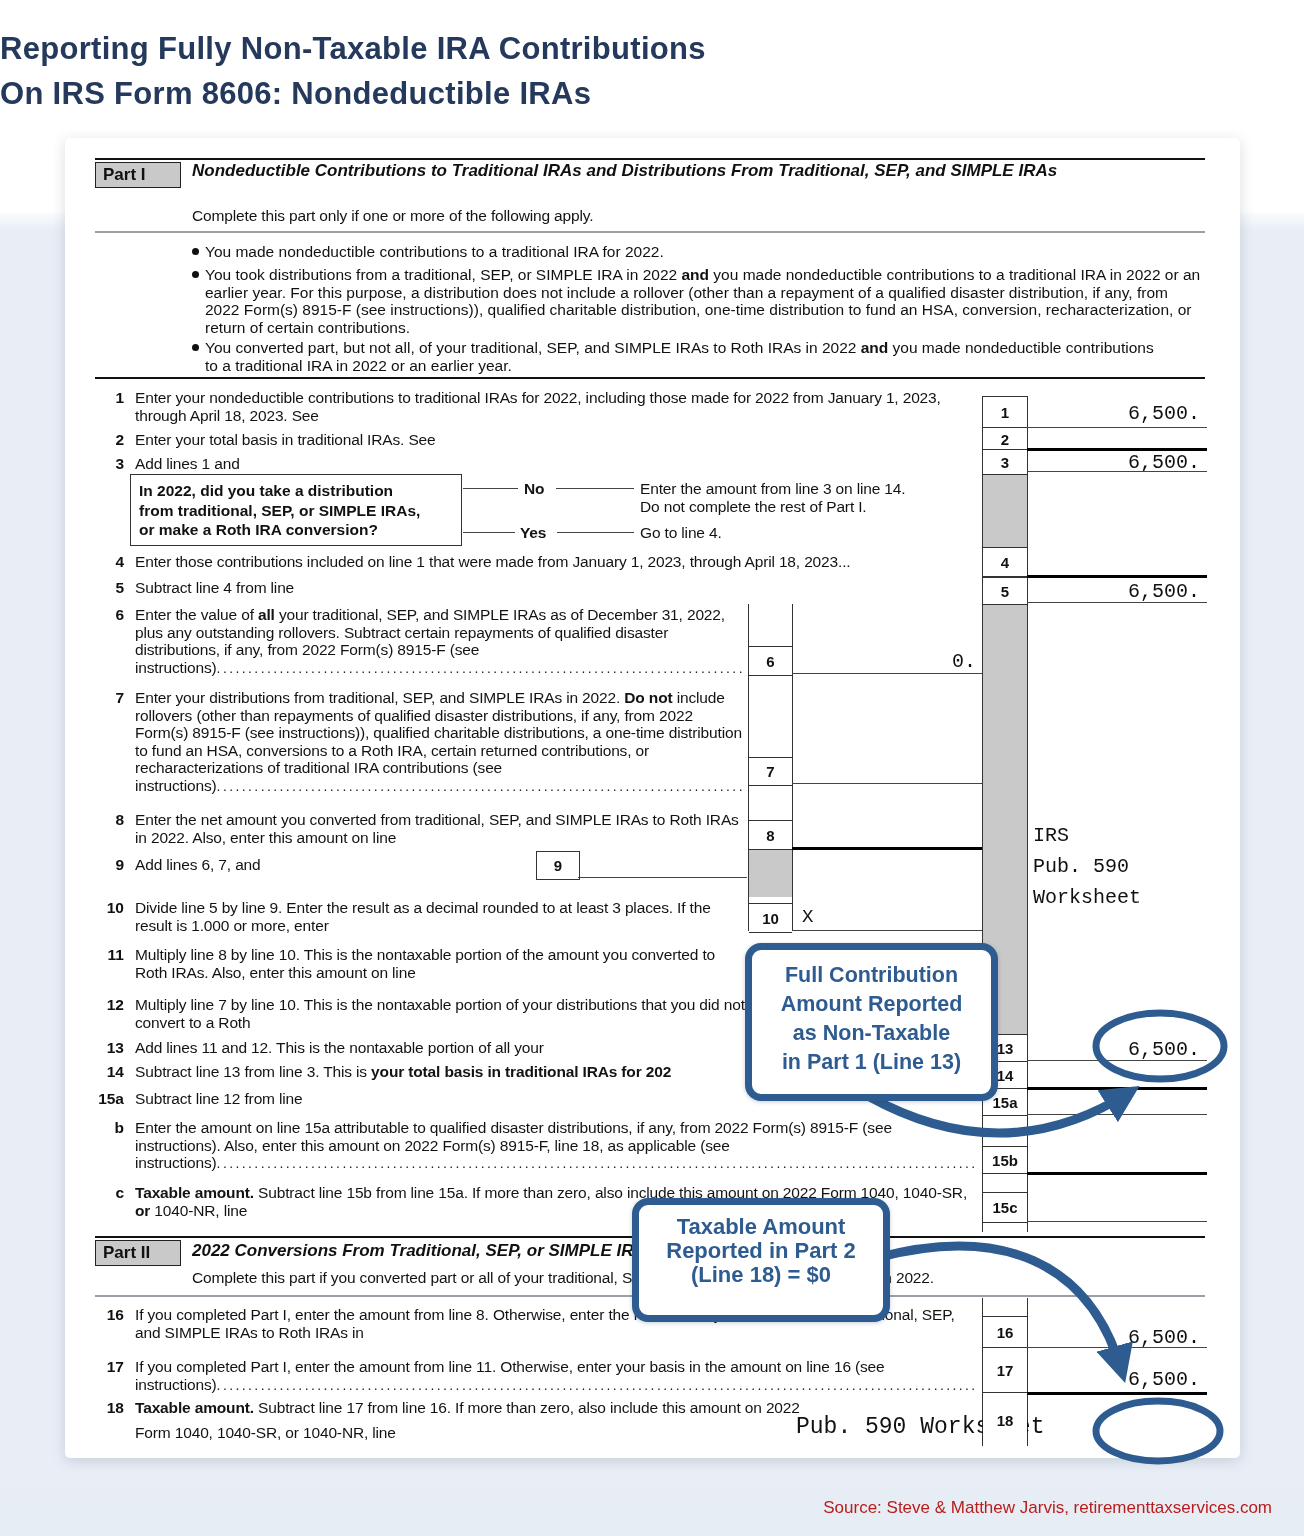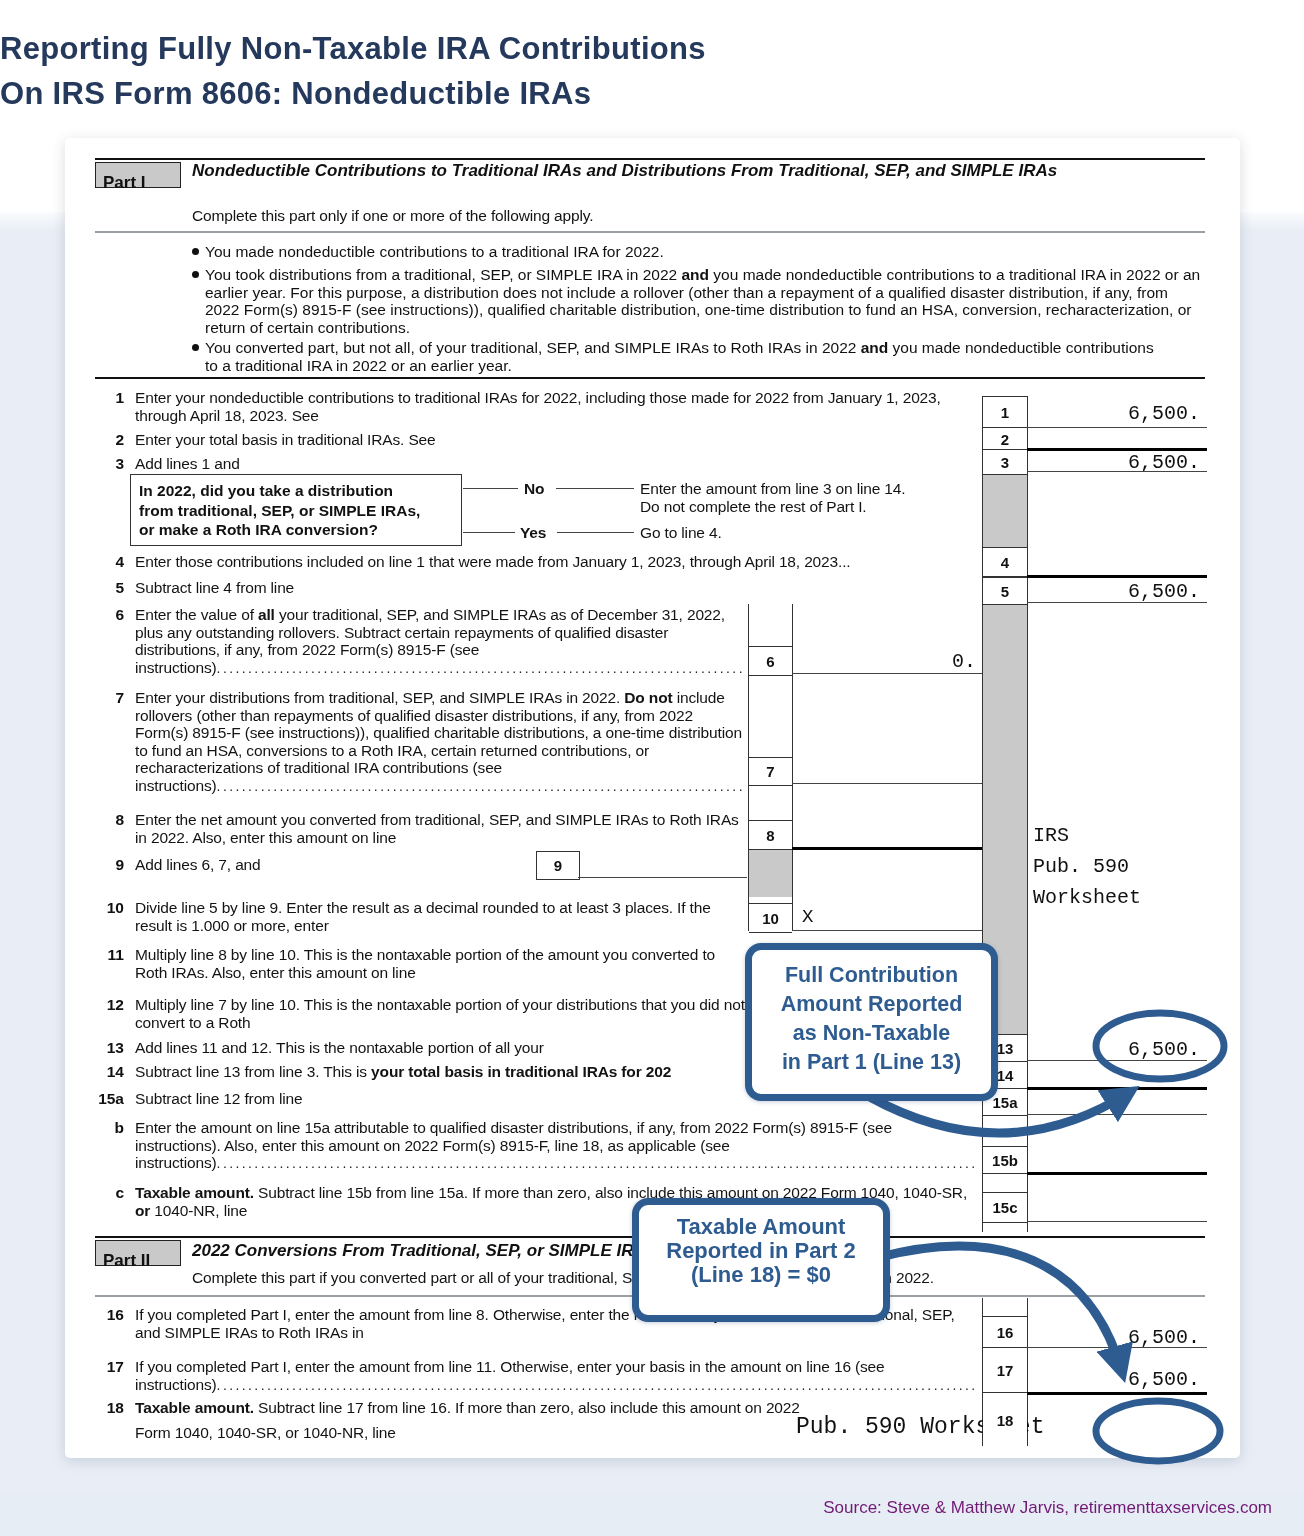--- a/index.html
+++ b/index.html
@@ -25,33 +25,33 @@
         display:flex;align-items:center;justify-content:center;font-weight:bold;font-size:15px;}
   .grayband{background:#c9c9c9;}
   .vline{width:1.4px;background:#333;}
   .hline{height:1.4px;background:#444;}
   .hbold{height:2.6px;background:#000;}
   .mono{font-family:"Liberation Mono","DejaVu Sans Mono",monospace;}
   .val{font-size:20px;text-align:right;letter-spacing:0px;color:#111;}
   .rule-black{height:2.2px;background:#111;}
   .rule-gray{height:1.6px;background:#9aa0a6;}
   .partlabel{background:#c9c9c9;border:1.6px solid #222;font-weight:bold;font-size:17px;
-             padding:10px 0 0 7px;box-sizing:border-box;}
+             padding:2px 0 0 7px;box-sizing:border-box;}
   .phead{font-weight:bold;font-size:17px;line-height:20px;font-style:italic;}
   .bullet{font-size:15.5px;line-height:17.5px;}
   .dot{width:7px;height:7px;border-radius:50%;background:#111;}
   .decision{border:1.7px solid #333;padding:6px 8px;font-weight:bold;font-size:15.5px;
             line-height:19.5px;white-space:pre-line;box-sizing:border-box;}
   .callout{background:#fff;border:7px solid #2e5c90;border-radius:16px;color:#2e5c90;
            font-weight:bold;text-align:center;white-space:pre-line;box-sizing:border-box;
            box-shadow:0 1px 4px rgba(30,60,100,.25);}
   .c1{font-size:21.5px;line-height:29px;padding-top:11px;}
   .c2{font-size:22px;line-height:24px;padding-top:10px;}
   .marginnote{font-size:20px;line-height:31px;white-space:pre-line;}
-  .source{font-size:17px;color:#701a75;}
+  .source{font-size:17px;color:#b91c1c;}
   svg.overlay{position:absolute;left:0;top:0;z-index:5;pointer-events:none;}
   .z6{z-index:6;}
 </style>
 </head>
 <body>
 
 <div class="abs topband"></div>
 <div class="abs topfade"></div>
 <div class="abs botband"></div>
 

